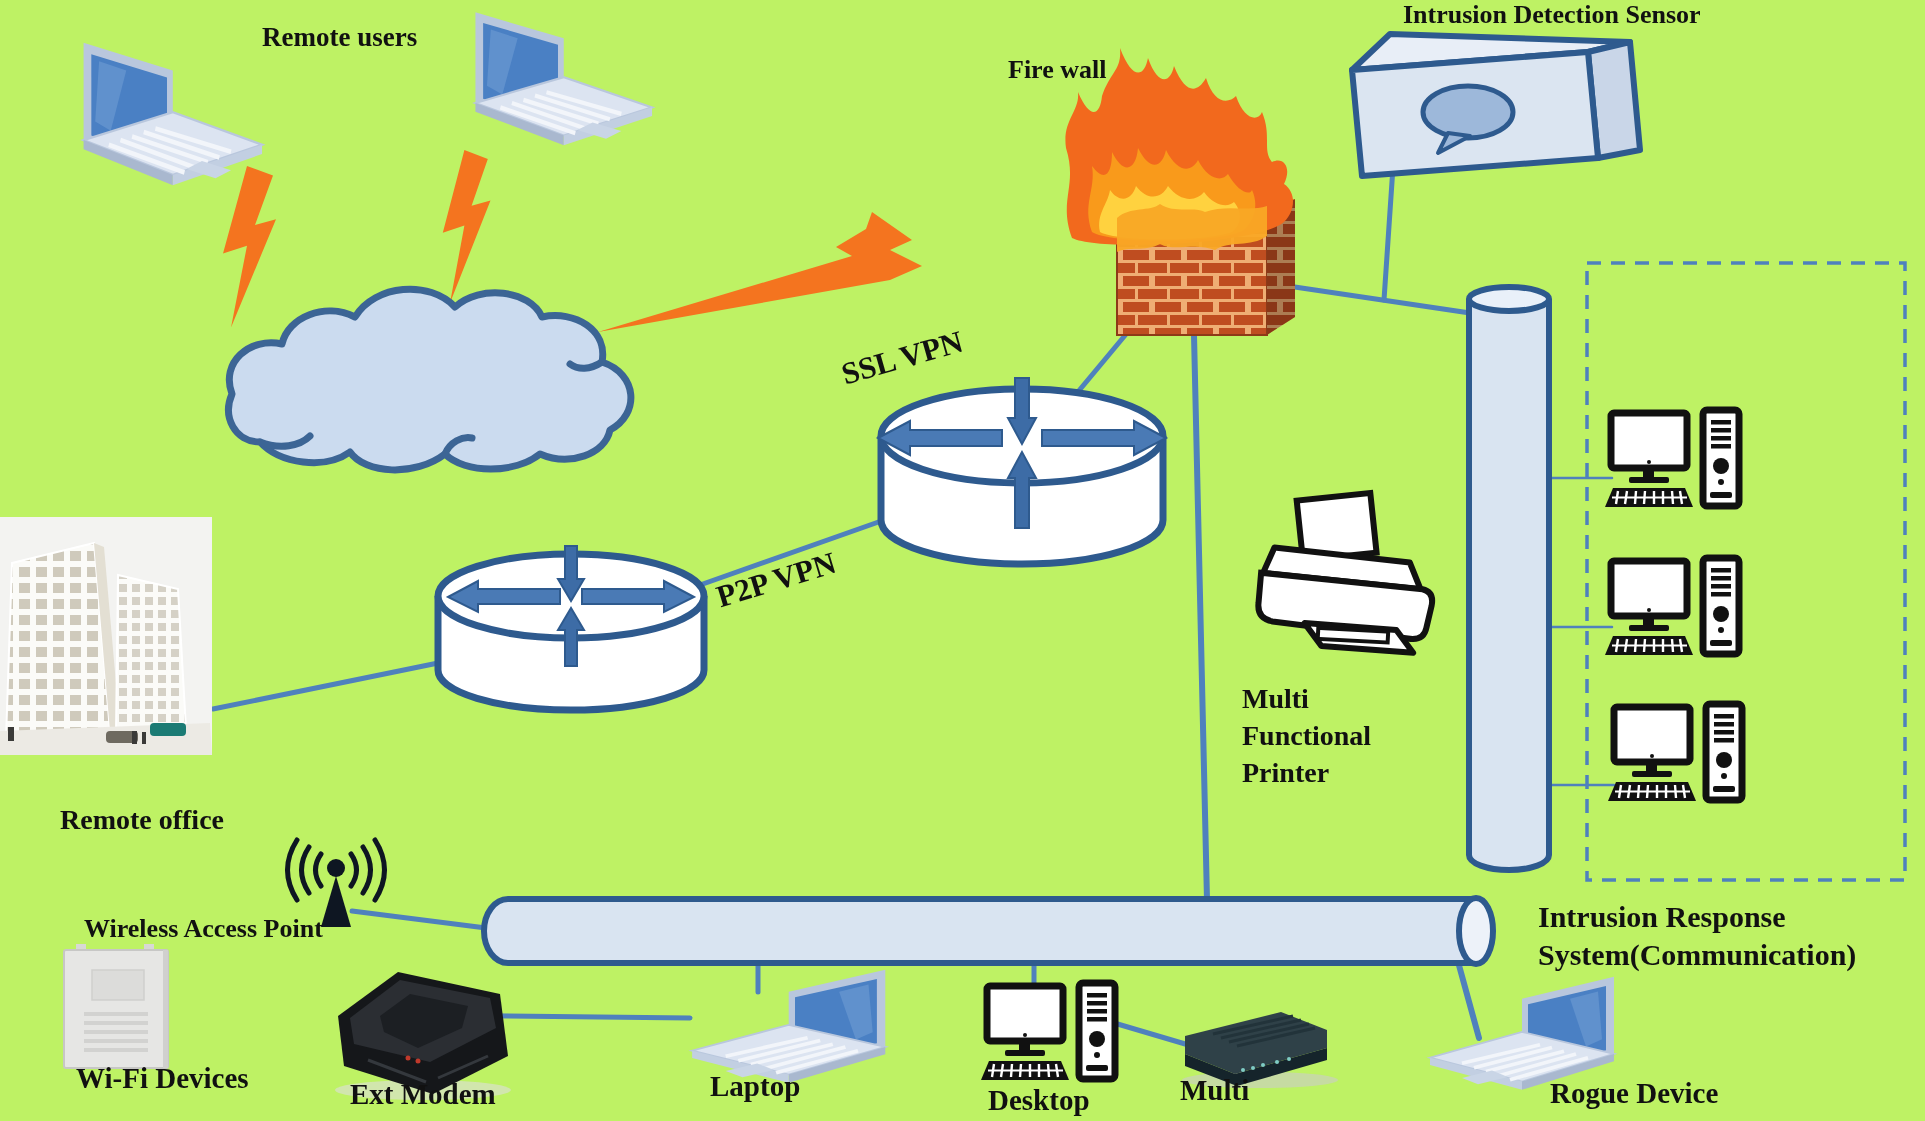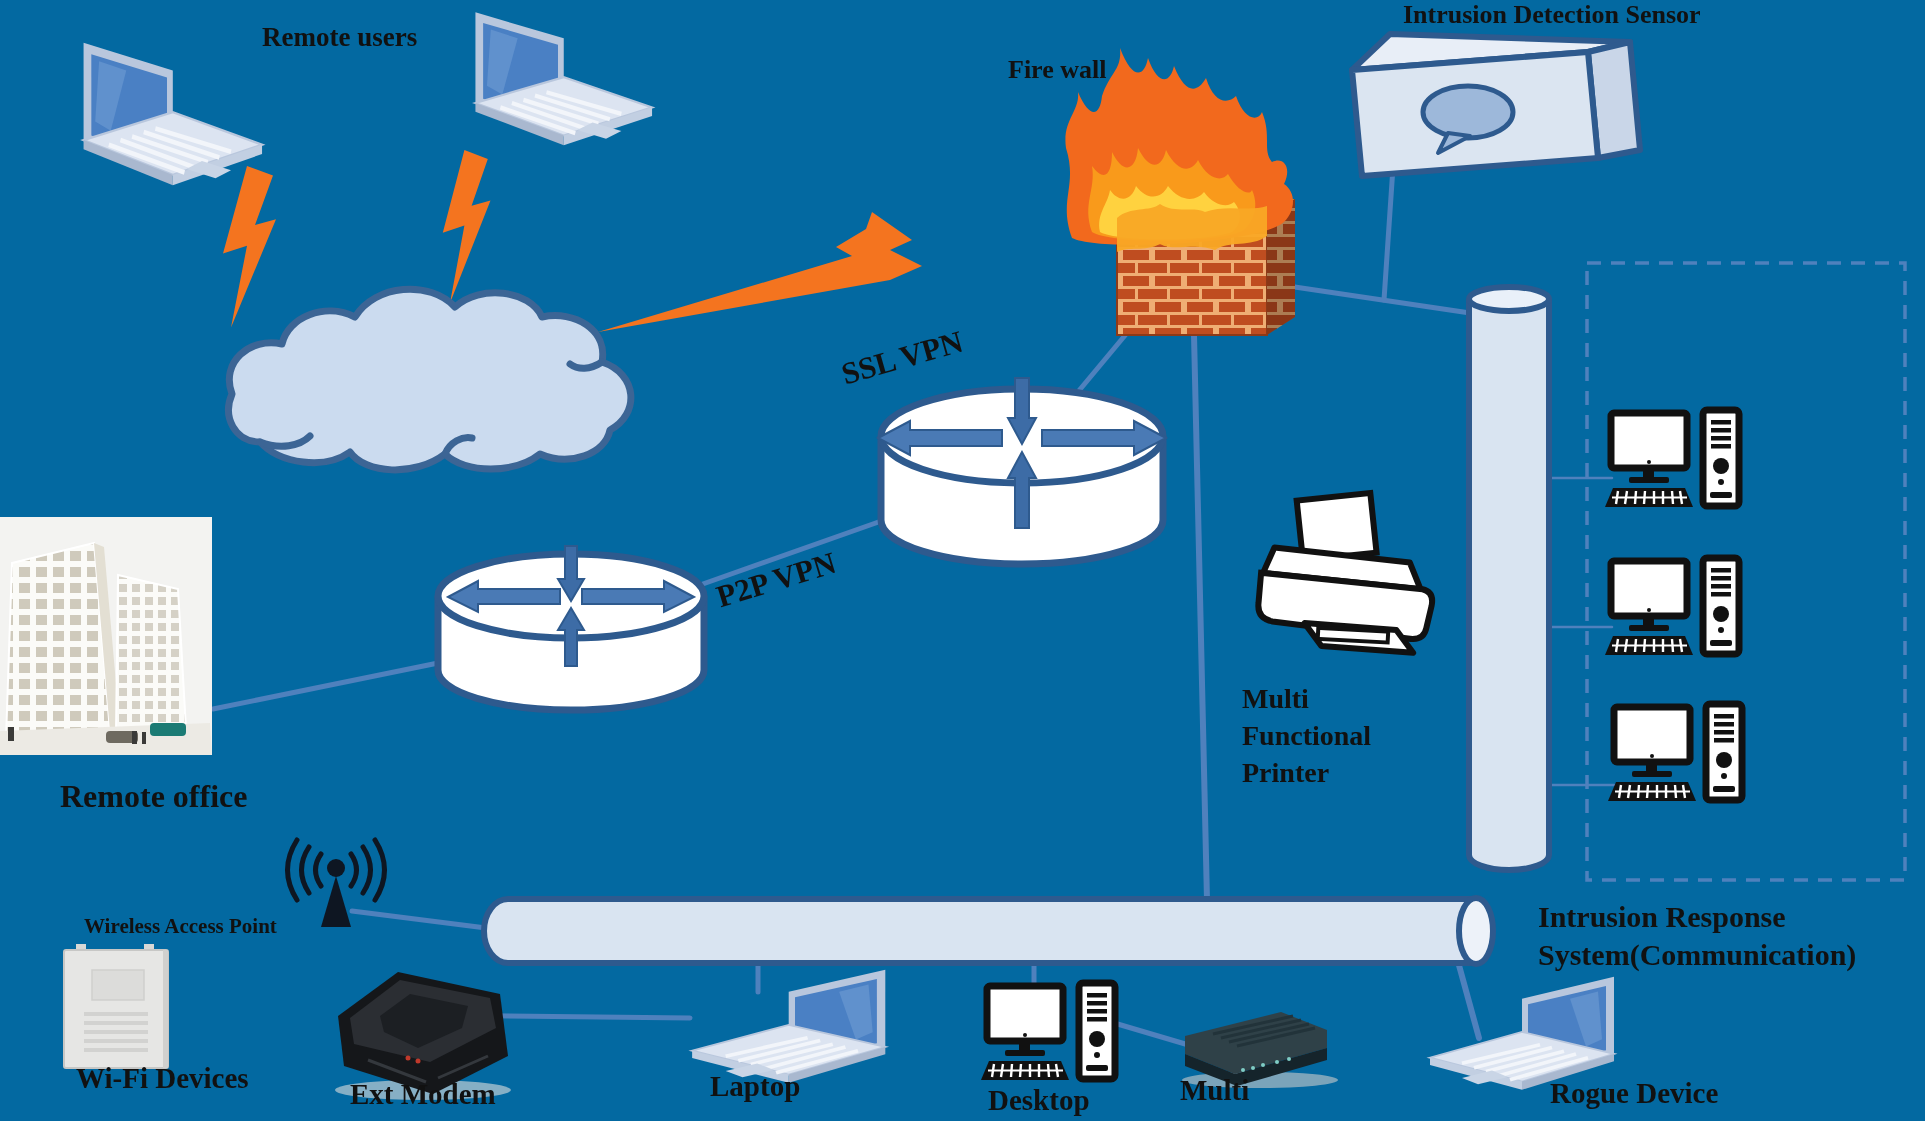--- a/index.html
+++ b/index.html
@@ -1,16 +1,16 @@
 <!DOCTYPE html>
 <html><head>
 <meta charset="utf-8">
 <style>
   html,body{margin:0;padding:0;background:#ffffff;}
-  .canvas{position:relative;width:1925px;height:1121px;background:#0369a1;overflow:hidden;
+  .canvas{position:relative;width:1925px;height:1121px;background:#bef264;overflow:hidden;
           font-family:"Liberation Serif",serif;}
   svg.layer{position:absolute;left:0;top:0;}
   .lbl{position:absolute;font-weight:700;color:#111111;white-space:nowrap;font-family:"Liberation Serif",serif;}
   .lbl.wrap{white-space:normal;}
   .rot{transform-origin:center center;}
 </style>
 </head>
 <body>
 
 <div class="canvas">
@@ -239,25 +239,25 @@
 <div class="lbl" style="left:262px;top:22px;font-size:27px;">Remote users</div>
 
 <div class="lbl" style="left:1008px;top:55px;font-size:26px;">Fire wall</div>
 
 <div class="lbl" style="left:1403px;top:0px;font-size:26px;">Intrusion Detection Sensor</div>
 
 <div class="lbl rot" style="left:840px;top:340px;font-size:31px;transform:rotate(-16deg);">SSL VPN</div>
 
 <div class="lbl rot" style="left:715px;top:562px;font-size:31px;transform:rotate(-17deg);">P2P VPN</div>
 
-<div class="lbl" style="left:60px;top:778px;font-size:32px;">Remote office</div>
+<div class="lbl" style="left:60px;top:804px;font-size:28px;">Remote office</div>
 
 <div class="lbl wrap" style="left:1242px;top:681px;font-size:28px;width:170px;line-height:1.32;">Multi Functional Printer</div>
 
-<div class="lbl" style="left:84px;top:914px;font-size:21px;">Wireless Access Point</div>
+<div class="lbl" style="left:84px;top:914px;font-size:26px;">Wireless Access Point</div>
 
 <div class="lbl" style="left:36px;top:1062px;font-size:29px;margin-left:40px;">Wi-Fi Devices</div>
 
 <div class="lbl" style="left:350px;top:1078px;font-size:29px;">Ext Modem</div>
 
 <div class="lbl" style="left:710px;top:1070px;font-size:29px;">Laptop</div>
 
 <div class="lbl" style="left:988px;top:1084px;font-size:29px;">Desktop</div>
 
 <div class="lbl" style="left:1180px;top:1074px;font-size:29px;">Multi</div>

